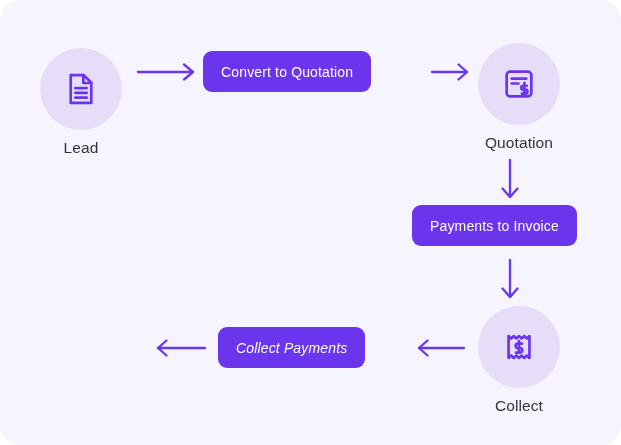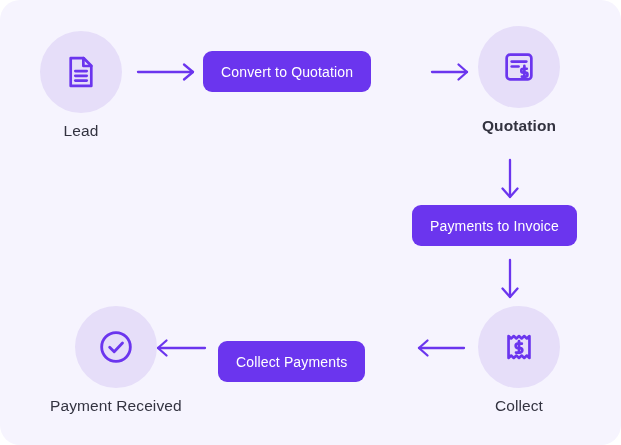--- a/index.html
+++ b/index.html
@@ -74,21 +74,21 @@
   .arrow {
     position: absolute;
   }
   .arrow svg { display: block; }
 </style>
 </head>
 <body>
 
 <div id="flow-canvas">
 
-  <div class="node" style="left:40px; top:31px;">
+  <div class="node" style="left:40px; top:48px;">
     <div class="node-circle">
       <svg width="38" height="38" viewBox="0 0 24 24" fill="none" stroke="#6b35ee" stroke-width="1.7" stroke-linecap="round" stroke-linejoin="round">
         <path d="M5.5 3.2h8.1L18.5 8.1v12.7H5.5z"></path>
         <path d="M13.5 3.2v5h5"></path>
         <path d="M8.4 11.4h7.2"></path>
         <path d="M8.4 14.4h7.2"></path>
         <path d="M8.4 17.4h7.2"></path>
       </svg>
     </div>
     <div class="node-label">Lead</div>
@@ -103,21 +103,21 @@
 
   <button class="action-btn" style="left:203px; top:51px;">Convert to Quotation</button>
 
   <div class="arrow" style="left:430px; top:60px;">
     <svg width="42" height="24" viewBox="0 0 42 24" fill="none" stroke="#6b35ee" stroke-width="2.3" stroke-linecap="round" stroke-linejoin="round">
       <path d="M2 12h35"></path>
       <path d="M28.5 4.5L37 12l-8.5 7.5"></path>
     </svg>
   </div>
 
-  <div class="node" style="left:478px; top:26px;font-weight:bold;">
+  <div class="node" style="left:478px; top:43px;">
     <div class="node-circle">
       <svg width="38" height="38" viewBox="0 0 24 24" fill="none" stroke="#6b35ee" stroke-width="1.7" stroke-linecap="round" stroke-linejoin="round">
         <rect x="4.2" y="4.2" width="15.6" height="15.6" rx="2.1"></rect>
         <path d="M7.4 8.6h9.2"></path>
         <path d="M7.4 11.7h4.3"></path>
         <path d="M15.4 11.3v6.6"></path>
         <path d="M16.9 13.1h-2.2a1.25 1.25 0 0 0 0 2.5h1.4a1.25 1.25 0 0 1 0 2.5h-2.3"></path>
       </svg>
     </div>
     <div class="node-label">Quotation</div>
@@ -150,32 +150,23 @@
     <div class="node-label">Collect</div>
   </div>
 
   <div class="arrow" style="left:414px; top:336px;">
     <svg width="52" height="24" viewBox="0 0 52 24" fill="none" stroke="#6b35ee" stroke-width="2.3" stroke-linecap="round" stroke-linejoin="round">
       <path d="M50 12H5"></path>
       <path d="M13.5 4.5L5 12l8.5 7.5"></path>
     </svg>
   </div>
 
-  <button class="action-btn" style="left:218px; top:341px;">Collect Payments</button>
+  <button class="action-btn" style="left:218px; top:327px;font-style:italic;">Collect Payments</button>
 
   <div class="arrow" style="left:153px; top:336px;">
     <svg width="54" height="24" viewBox="0 0 54 24" fill="none" stroke="#6b35ee" stroke-width="2.3" stroke-linecap="round" stroke-linejoin="round">
       <path d="M52 12H5"></path>
       <path d="M13.5 4.5L5 12l8.5 7.5"></path>
     </svg>
   </div>
 
-  <div class="node" style="left:50px; top:306px;">
-    <div class="node-circle">
-      <svg width="40" height="40" viewBox="0 0 24 24" fill="none" stroke="#6b35ee" stroke-width="1.7" stroke-linecap="round" stroke-linejoin="round">
-        <circle cx="12" cy="12" r="8.6"></circle>
-        <path d="M8.2 12.1l2.7 2.7 5-5.2"></path>
-      </svg>
-    </div>
-    <div class="node-label">Payment Received</div>
-  </div>
 
 </div>
 
 </body></html>

